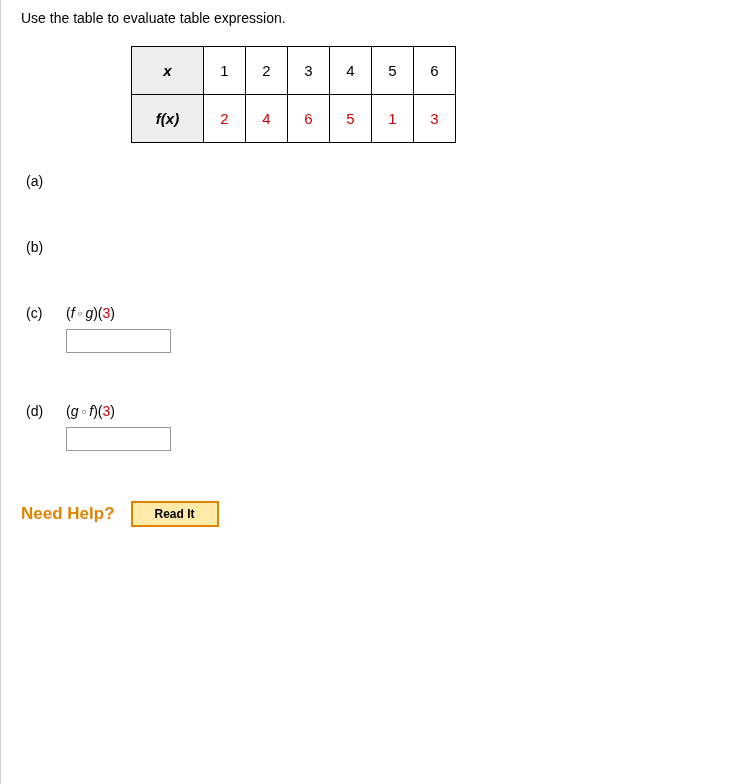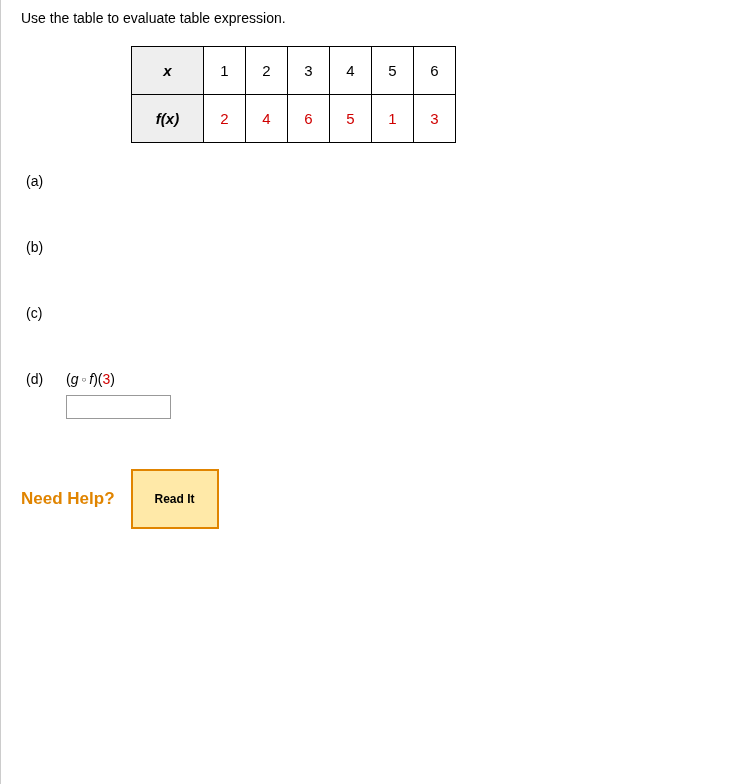--- a/index.html
+++ b/index.html
@@ -91,21 +91,21 @@
       font-weight: bold;
       font-size: 17px;
       font-family: Arial, Helvetica, sans-serif;
     }
     .read-it {
       background-color: #ffe9a8;
       border: 2px solid #e08400;
       color: #000;
       font-weight: bold;
       font-size: 12px;
-      padding: 21px 22px;
+      padding: 4px 22px;
       cursor: pointer;
       font-family: Arial, Helvetica, sans-serif;
     }
   </style>
 </head>
 <body>
 
 <div class="instruction">Use the table to evaluate table expression.</div>
 
 <div class="table-container">
@@ -136,20 +136,24 @@
 <div class="part">
   <span class="part-label">(a)</span>
 </div>
 
 <div class="part">
   <span class="part-label">(b)</span>
 </div>
 
 <div class="part">
   <span class="part-label">(c)</span>
+  <div class="part-body">
+    <div class="expr"><span>(</span><span class="fn">f</span><span class="circ">○</span><span class="fn">g</span><span>)(</span><span class="red">3</span><span>)</span></div>
+    <input type="text" class="answer-input" style="">
+  </div>
 </div>
 
 <div class="part">
   <span class="part-label">(d)</span>
   <div class="part-body">
     <div class="expr"><span>(</span><span class="fn">g</span><span class="circ">○</span><span class="fn">f</span><span>)(</span><span class="red">3</span><span>)</span></div>
     <input type="text" class="answer-input" style="">
   </div>
 </div>
 

